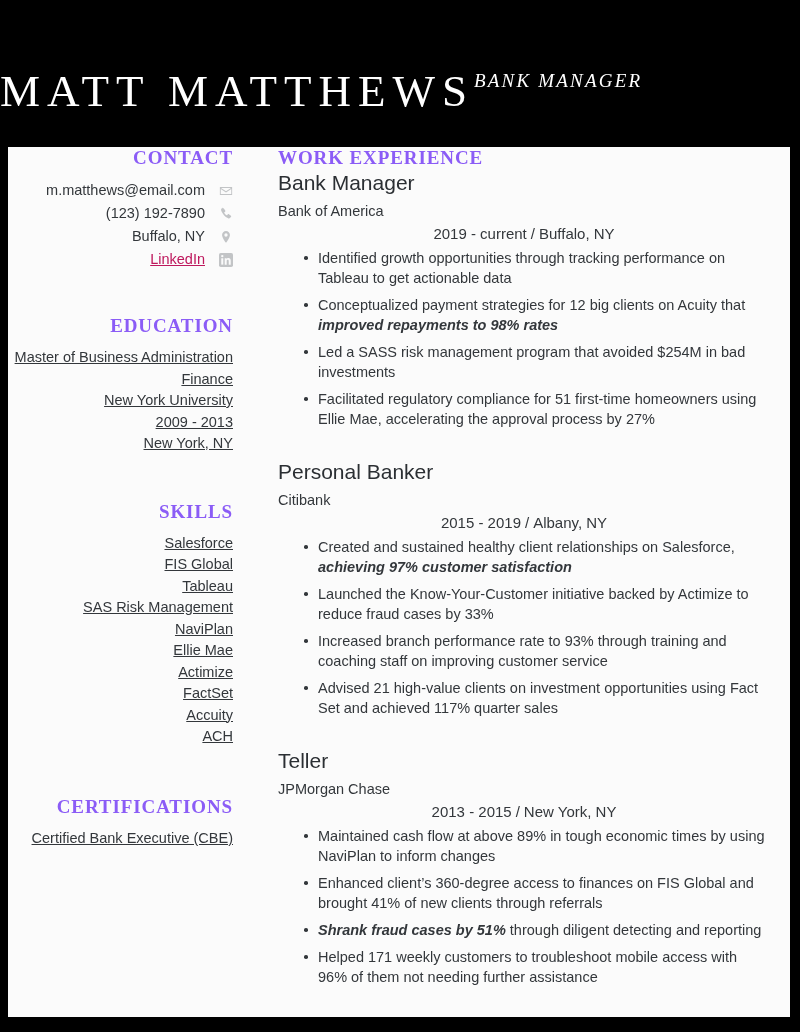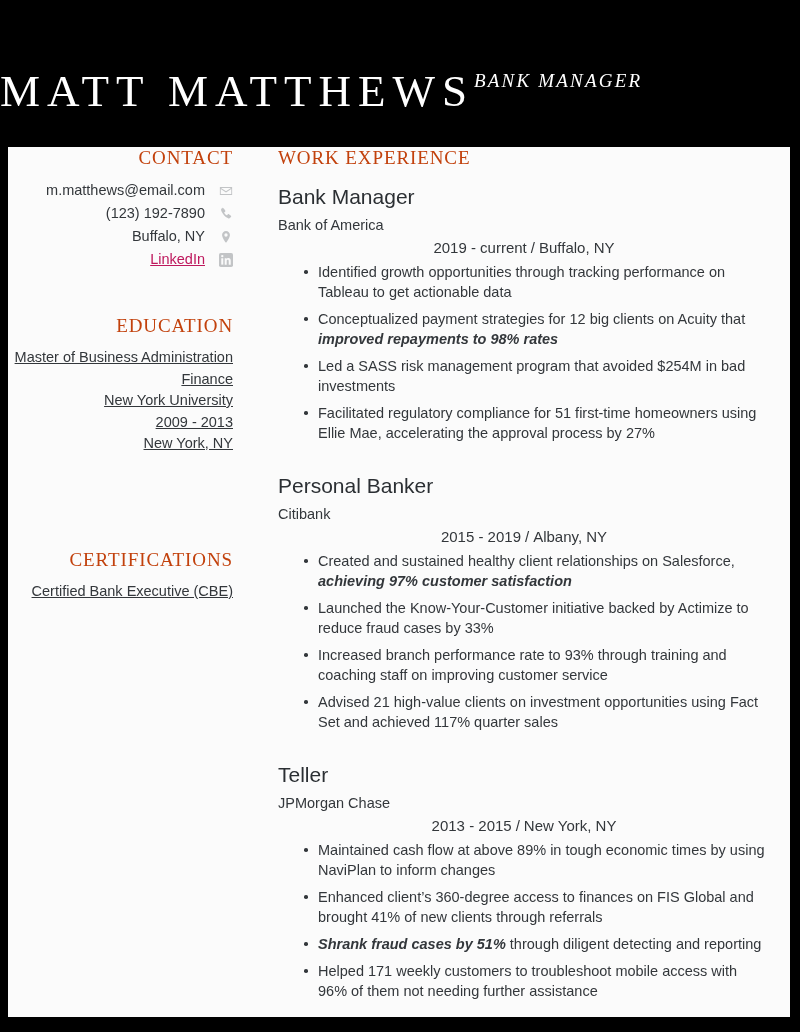--- a/index.html
+++ b/index.html
@@ -75,24 +75,24 @@
     position: absolute;
     left: 0px;
     top: 0px;
     width: 226px;
     text-align: right;
     padding-right: 1px;
   }
 
   .sec-head {
     font-family: "Liberation Serif", serif;
-    font-weight: normal;
+    font-weight: bold;
     font-size: 19px;
     letter-spacing: 0.9px;
-    color: #c2410c;
+    color: #8b5cf6;
     white-space: nowrap;
   }
   .col-left .sec-head { margin-bottom: 10px; }
 
   .left-line {
     font-family: "Liberation Sans", sans-serif;
     font-size: 14.5px;
     color: #33373b;
     line-height: 21.5px;
     white-space: nowrap;
@@ -131,21 +131,21 @@
   .gap-cer { height: 48px; }
 
   
   .col-right {
     position: absolute;
     left: 270px;
     top: 0px;
     width: 492px;
     text-align: left;
   }
-  .col-right .sec-head { margin-bottom: 14px; }
+  .col-right .sec-head { }
 
   .job { margin-bottom: 0; }
   .job-title {
     font-family: "Liberation Sans", sans-serif;
     font-size: 21px;
     font-weight: 400;
     color: #2b2f33;
     line-height: 28px;
     margin-bottom: 3px;
   }
@@ -258,20 +258,35 @@
               <div class="left-line wrap">Master of Business Administration</div>
               <div class="left-line wrap">Finance</div>
               <div class="left-line wrap">New York University</div>
               <div class="left-line wrap">2009 - 2013</div>
               <div class="left-line wrap">New York, NY</div>
             </div>
         </div>
 
         <div class="gap-skl"></div>
 
+        <div class="blk">
+          <div class="sec-head">SKILLS</div>
+          <div id="skills-list">
+              <div class="left-line">Salesforce</div>
+              <div class="left-line">FIS Global</div>
+              <div class="left-line">Tableau</div>
+              <div class="left-line">SAS Risk Management</div>
+              <div class="left-line">NaviPlan</div>
+              <div class="left-line">Ellie Mae</div>
+              <div class="left-line">Actimize</div>
+              <div class="left-line">FactSet</div>
+              <div class="left-line">Accuity</div>
+              <div class="left-line">ACH</div>
+            </div>
+        </div>
 
         <div class="gap-cer"></div>
 
         <div class="blk">
           <div class="sec-head">CERTIFICATIONS</div>
           <div id="certifications-list">
               <div class="left-line wrap">Certified Bank Executive (CBE)</div>
             </div>
         </div>
 

